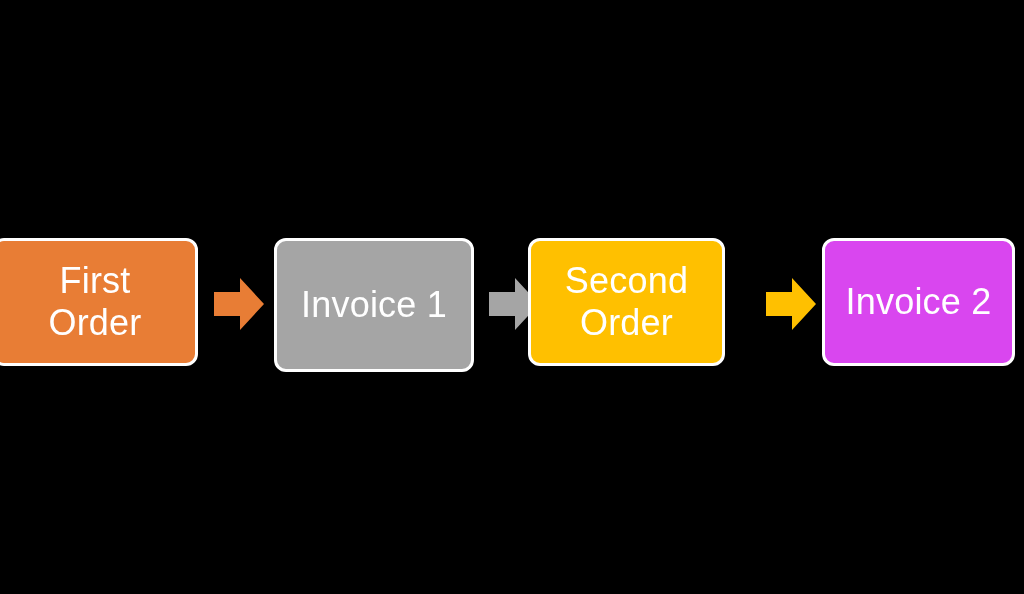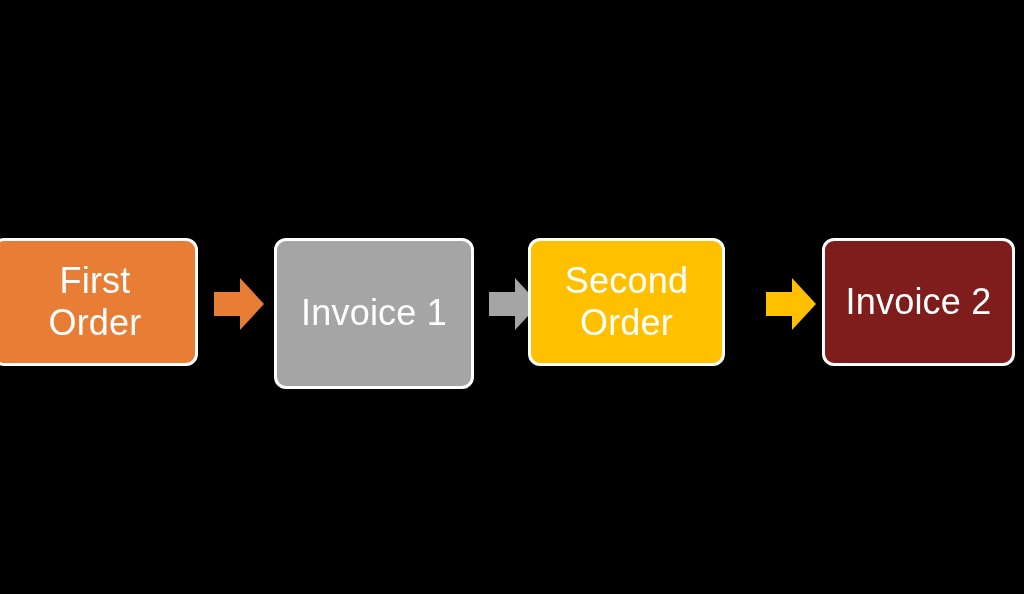--- a/index.html
+++ b/index.html
@@ -49,21 +49,21 @@
   #node-first-order {
     left: -8px;
     top: 230px;
     width: 206px;
     height: 128px;
   }
   #node-invoice-1 {
     left: 274px;
     top: 230px;
     width: 200px;
-    height: 151px;
+    height: 134px;
   }
   #node-second-order {
     left: 528px;
     top: 230px;
     width: 197px;
     height: 128px;
   }
   #node-invoice-2 {
     left: 822px;
     top: 230px;
@@ -113,17 +113,17 @@
     <span class="label">Second
 Order</span>
   </div>
 
   <div class="arrow" id="arrow-3">
     <svg viewBox="0 0 50 52" preserveAspectRatio="none">
       <polygon points="0,14 26,14 26,0 50,26 26,52 26,38 0,38" fill="#FFC000"></polygon>
     </svg>
   </div>
 
-  <div class="node" id="node-invoice-2" style="background-color: #7f1d1d; color: rgb(255, 255, 255); border-color: rgb(255, 255, 255);">
+  <div class="node" id="node-invoice-2" style="background-color: #d946ef; color: rgb(255, 255, 255); border-color: rgb(255, 255, 255);">
     <span class="label">Invoice 2</span>
   </div>
 
 </div>
 
 </body></html>

